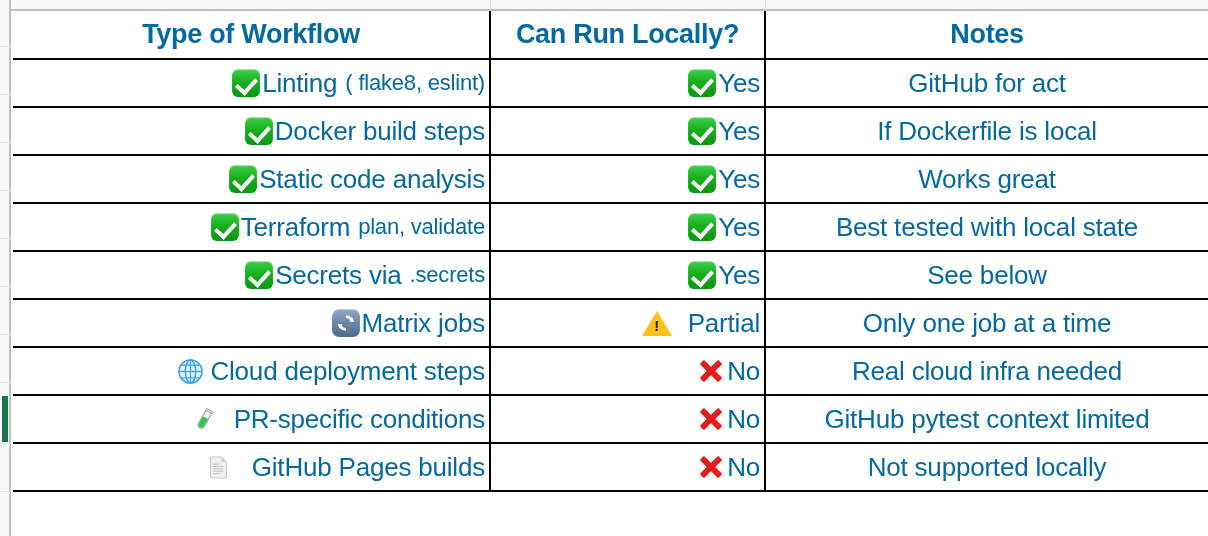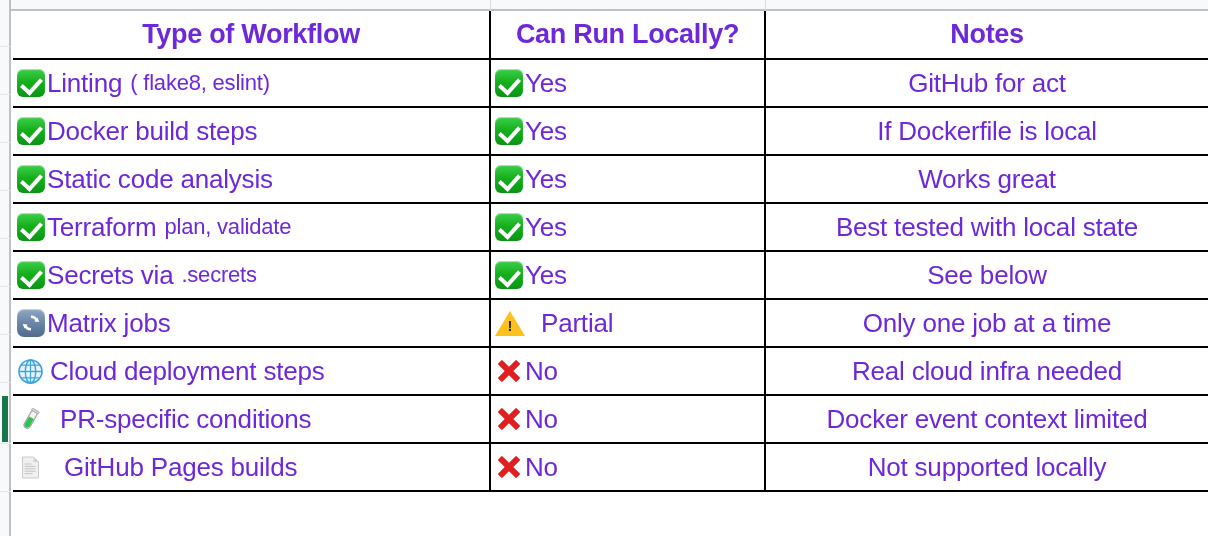--- a/index.html
+++ b/index.html
@@ -87,21 +87,21 @@
   table.grid td, table.grid th {
     border-top: 2px solid #000000;
     border-bottom: 2px solid #000000;
     border-right: 2px solid #000000;
     border-left: none;
     height: 48px;
     padding: 0 4px;
     box-sizing: border-box;
     text-align: center;
     vertical-align: middle;
-    color: #6d28d9;
+    color: #0369a1;
     background: #ffffff;
     overflow: hidden;
     white-space: nowrap;
   }
   table.grid tr:first-child th { border-top: none; }
   table.grid td.last-col, table.grid th.last-col { border-right: none; }
 
   
   table.grid th {
     font-weight: bold;
@@ -112,21 +112,21 @@
   
   table.grid td {
     font-size: 26px;
     font-weight: 400;
     letter-spacing: -0.2px;
   }
 
   .cell-inner {
     display: flex;
     align-items: center;
-    justify-content: flex-start;
+    justify-content: flex-end;
     gap: 2px;
     line-height: 1;
     white-space: nowrap;
   }
   .label { display: inline-block; }
   .sublabel {
     display: inline-block;
     font-size: 22px;
     margin-left: 6px;
   }
@@ -394,21 +394,21 @@
             </span>
             <span class="label">PR-specific conditions</span>
           </span>
         </td>
         <td>
           <span class="cell-inner">
             <span class="ico ico-cross"></span>
             <span class="label">No</span>
           </span>
         </td>
-        <td class="last-col">Docker event context limited</td>
+        <td class="last-col">GitHub pytest context limited</td>
       </tr>
 
       <tr>
         <td>
           <span class="cell-inner" style="gap:20px">
             <span class="ico ico-page">
               <svg width="27" height="27" viewBox="0 0 27 27">
                 <path d="M5.5 3h11l5 5v16h-16z" fill="#f0f0f0" stroke="#c9c9c9" stroke-width="1"></path>
                 <path d="M16.5 3v5h5z" fill="#cfcfcf"></path>
                 <g stroke="#bfbfbf" stroke-width="0.9">

